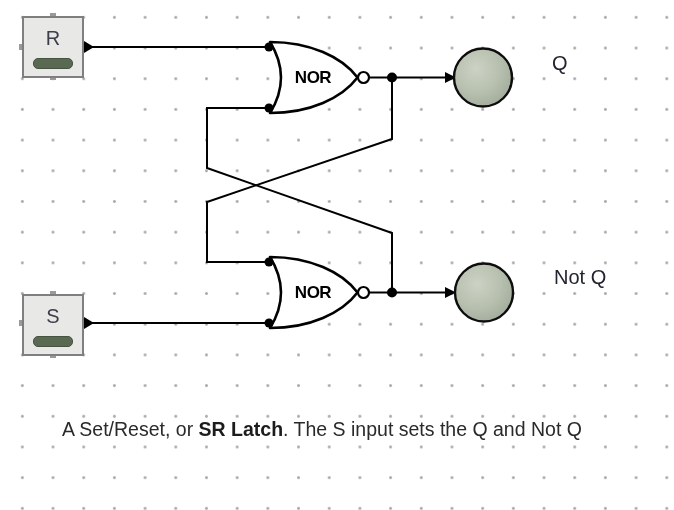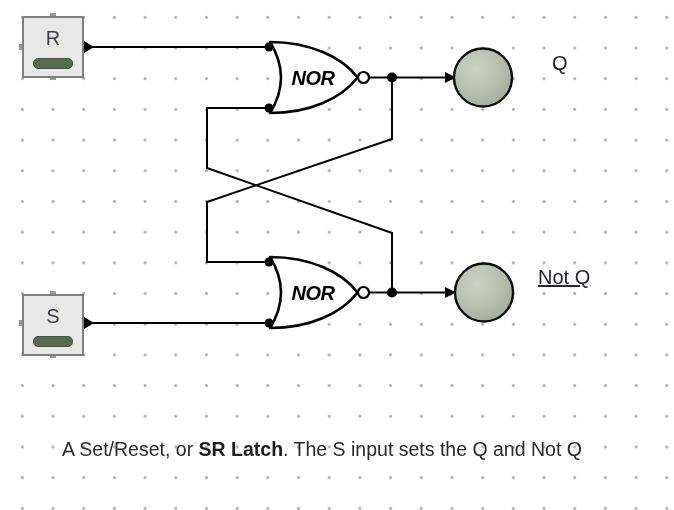--- a/index.html
+++ b/index.html
@@ -23,30 +23,29 @@
     position:absolute;top:5px;left:0;width:100%;
     text-align:center;font-size:20px;line-height:30px;color:#3c3f49;
   }
   .switch-indicator{
     position:absolute;bottom:7px;left:50%;transform:translateX(-50%);
     width:38px;height:9px;border-radius:5px;
     background:#5a6a52;border:1px solid #465341;
   }
   .gate-label{
     position:absolute;transform:translate(-50%,-50%);
-    font-size:20px;font-weight:700;letter-spacing:-0.5px;color:#000;
+    font-size:17px;font-weight:700;letter-spacing:-0.5px;color:#000;
     white-space:nowrap;
-    font-style:italic;
   }
   .output-label{
     position:absolute;font-size:20px;color:#22252f;white-space:nowrap;
   }
   .caption{
     position:absolute;left:62px;top:414px;width:600px;
-    font-size:19.5px;line-height:30px;color:#2a2a2a;margin-top:20px;
+    font-size:19.5px;line-height:30px;color:#2a2a2a;
   }
   .caption b{font-weight:700;color:#1c1c1c;}
 </style>
 </head>
 <body>
 
 <div class="canvas">
 
   <svg class="circuit-svg" width="674" height="510" viewBox="0 0 674 510">
     <defs>
@@ -112,17 +111,17 @@
 
   <div class="switch" style="left:22px;top:294px;">
     <div class="switch-label">S</div>
     <div class="switch-indicator"></div>
   </div>
 
   <div class="gate-label" style="left:313px;top:78px;">NOR</div>
   <div class="gate-label" style="left:313px;top:293px;">NOR</div>
 
   <div class="output-label" style="left:552px;top:52px;">Q</div>
-  <div class="output-label" style="left:538px;top:266px;text-decoration:underline;">Not Q</div>
+  <div class="output-label" style="left:554px;top:266px;">Not Q</div>
 
   <div class="caption"><span>A Set/Reset, or </span><b>SR Latch</b><span>. The S input sets the Q and Not Q</span><br></div>
 
 </div>
 
 </body></html>

